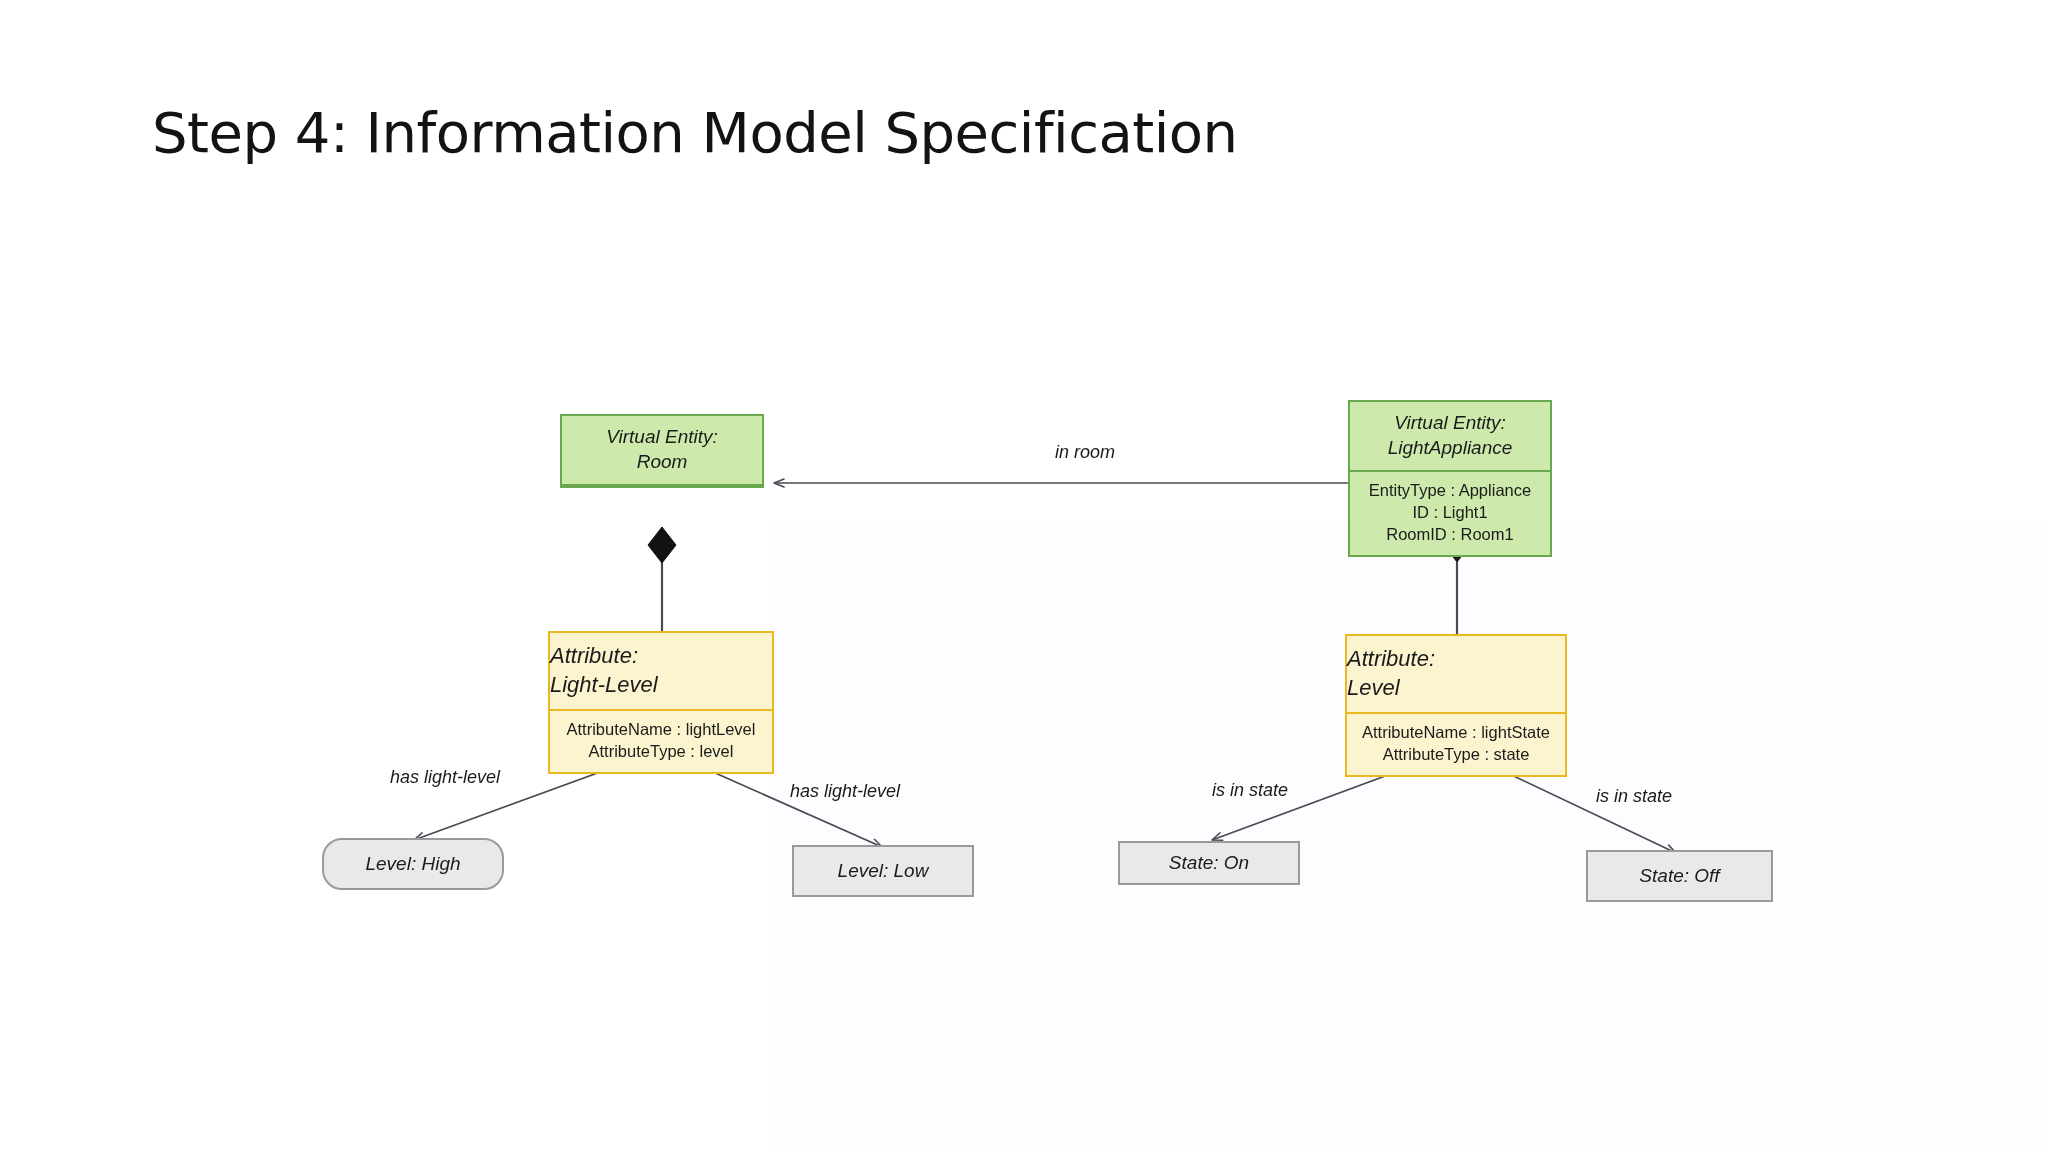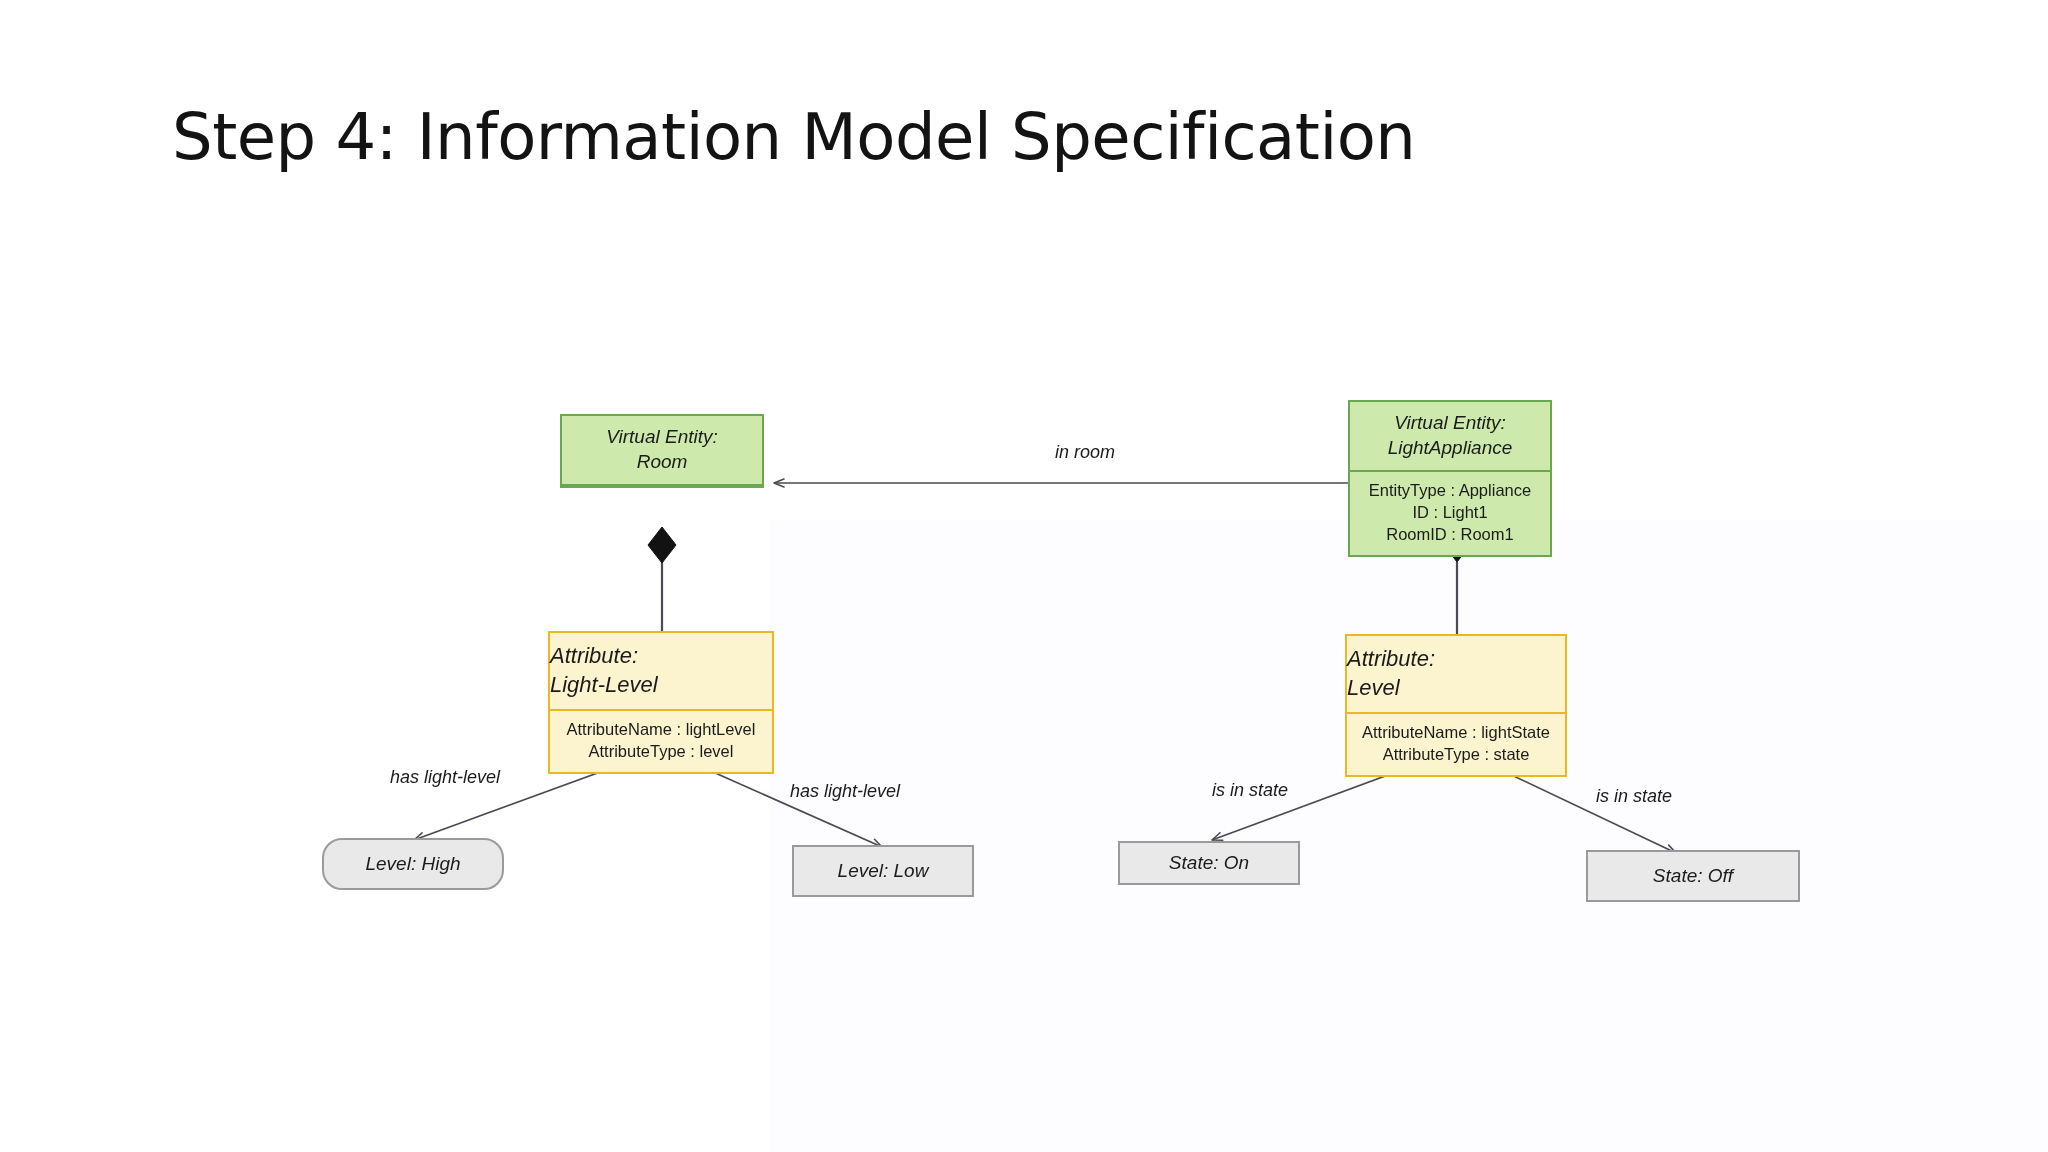--- a/index.html
+++ b/index.html
@@ -11,26 +11,25 @@
   #slide{position:absolute;inset:0;background:#ffffff;}
 
   
   .faint-panel{
     position:absolute;left:770px;top:520px;width:1278px;height:632px;
     background:#fdfcfe;pointer-events:none;
   }
 
   .slide-title{
     position:absolute;left:152px;top:104px;
-    font-size:64px;line-height:1.05;
+    font-size:56px;line-height:1.05;
     font-weight:400;color:#131313;
     letter-spacing:-0.5px;
     white-space:nowrap;
     font-family:"DejaVu Sans","Liberation Sans",sans-serif;
-    margin-left:20px;
   }
 
   #svg-layer{position:absolute;left:0;top:0;width:2048px;height:1152px;}
 
   
   .node{position:absolute;box-sizing:border-box;}
 
   .entity-box{
     background:#cdeaac;border:2px solid #6aa84f;
   }
@@ -173,21 +172,21 @@
   </div>
 
   <div class="node value-box" style="left:792px;top:845px;width:182px;height:52px;">
     <span>Level: Low</span>
   </div>
 
   <div class="node value-box" style="left:1118px;top:841px;width:182px;height:44px;">
     <span>State: On</span>
   </div>
 
-  <div class="node value-box" style="left:1586px;top:850px;width:214px;height:52px;">
+  <div class="node value-box" style="left:1586px;top:850px;width:187px;height:52px;">
     <span>State: Off</span>
   </div>
 
   <div class="edge-label" style="left:1055px;top:442px;">in room</div>
 
   <div class="edge-label" style="left:390px;top:767px;">has light-level</div>
 
   <div class="edge-label" style="left:790px;top:781px;">has light-level</div>
 
   <div class="edge-label" style="left:1212px;top:780px;">is in state</div>

